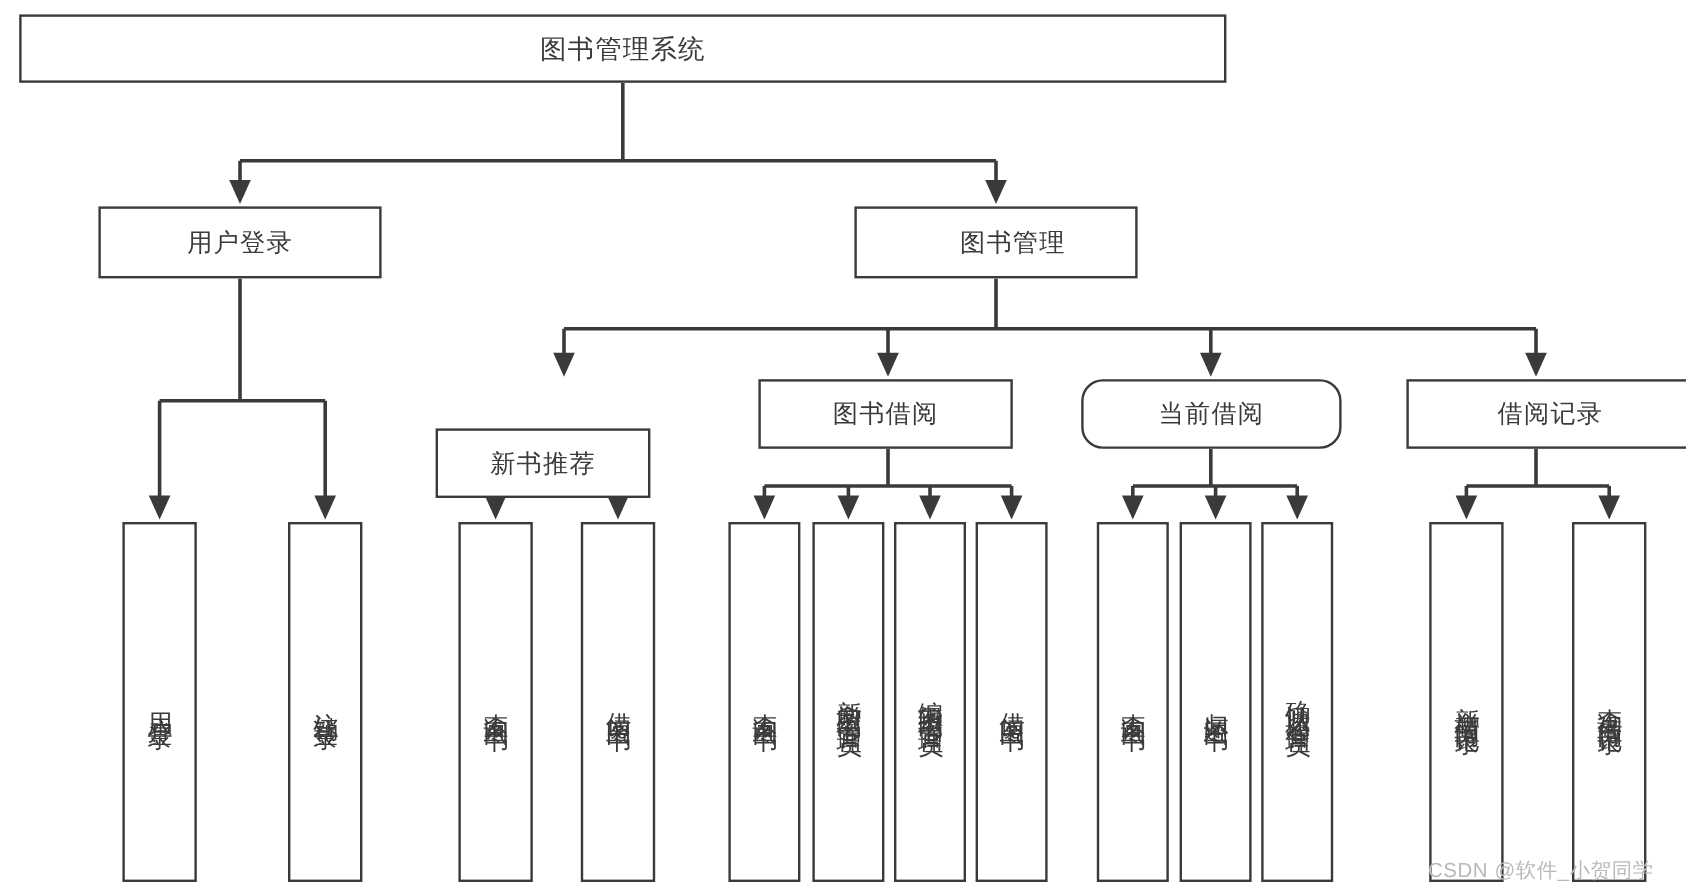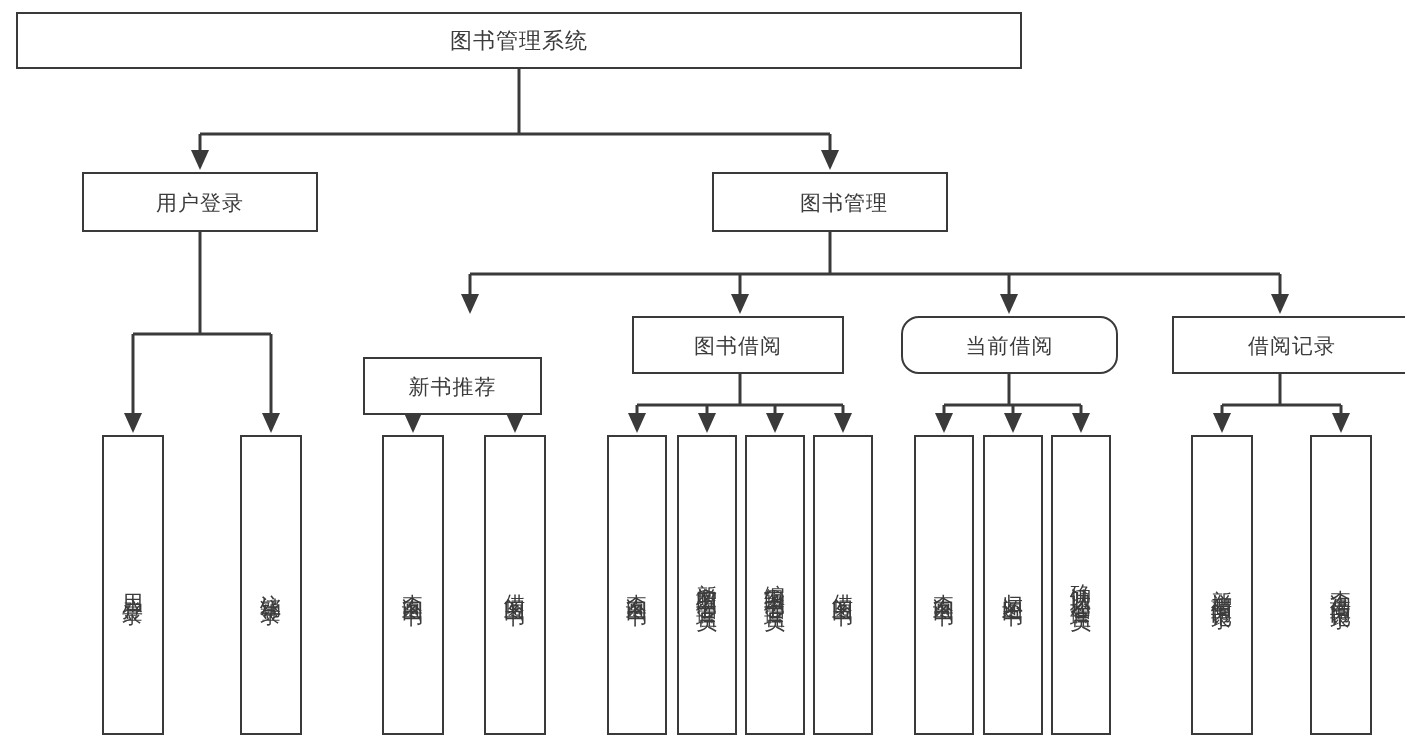--- a/index.html
+++ b/index.html
@@ -178,13 +178,14 @@
       <div class="node vert" style="left: 1051px; top: 435px; width: 60px; height: 300px;">
         <span class="label">确认归还（管理员）</span>
       </div>
       <div class="node vert" style="left: 1191px; top: 435px; width: 62px; height: 300px;">
         <span class="label">新增借阅记录</span>
       </div>
       <div class="node vert" style="left: 1310px; top: 435px; width: 62px; height: 300px;">
         <span class="label">查询借阅记录</span>
       </div>
     </div>
+  <div class="watermark" style="left: 1190px; top: 714px;">CSDN @软件_小贺同学</div>
 </div>
 
 </body></html>

